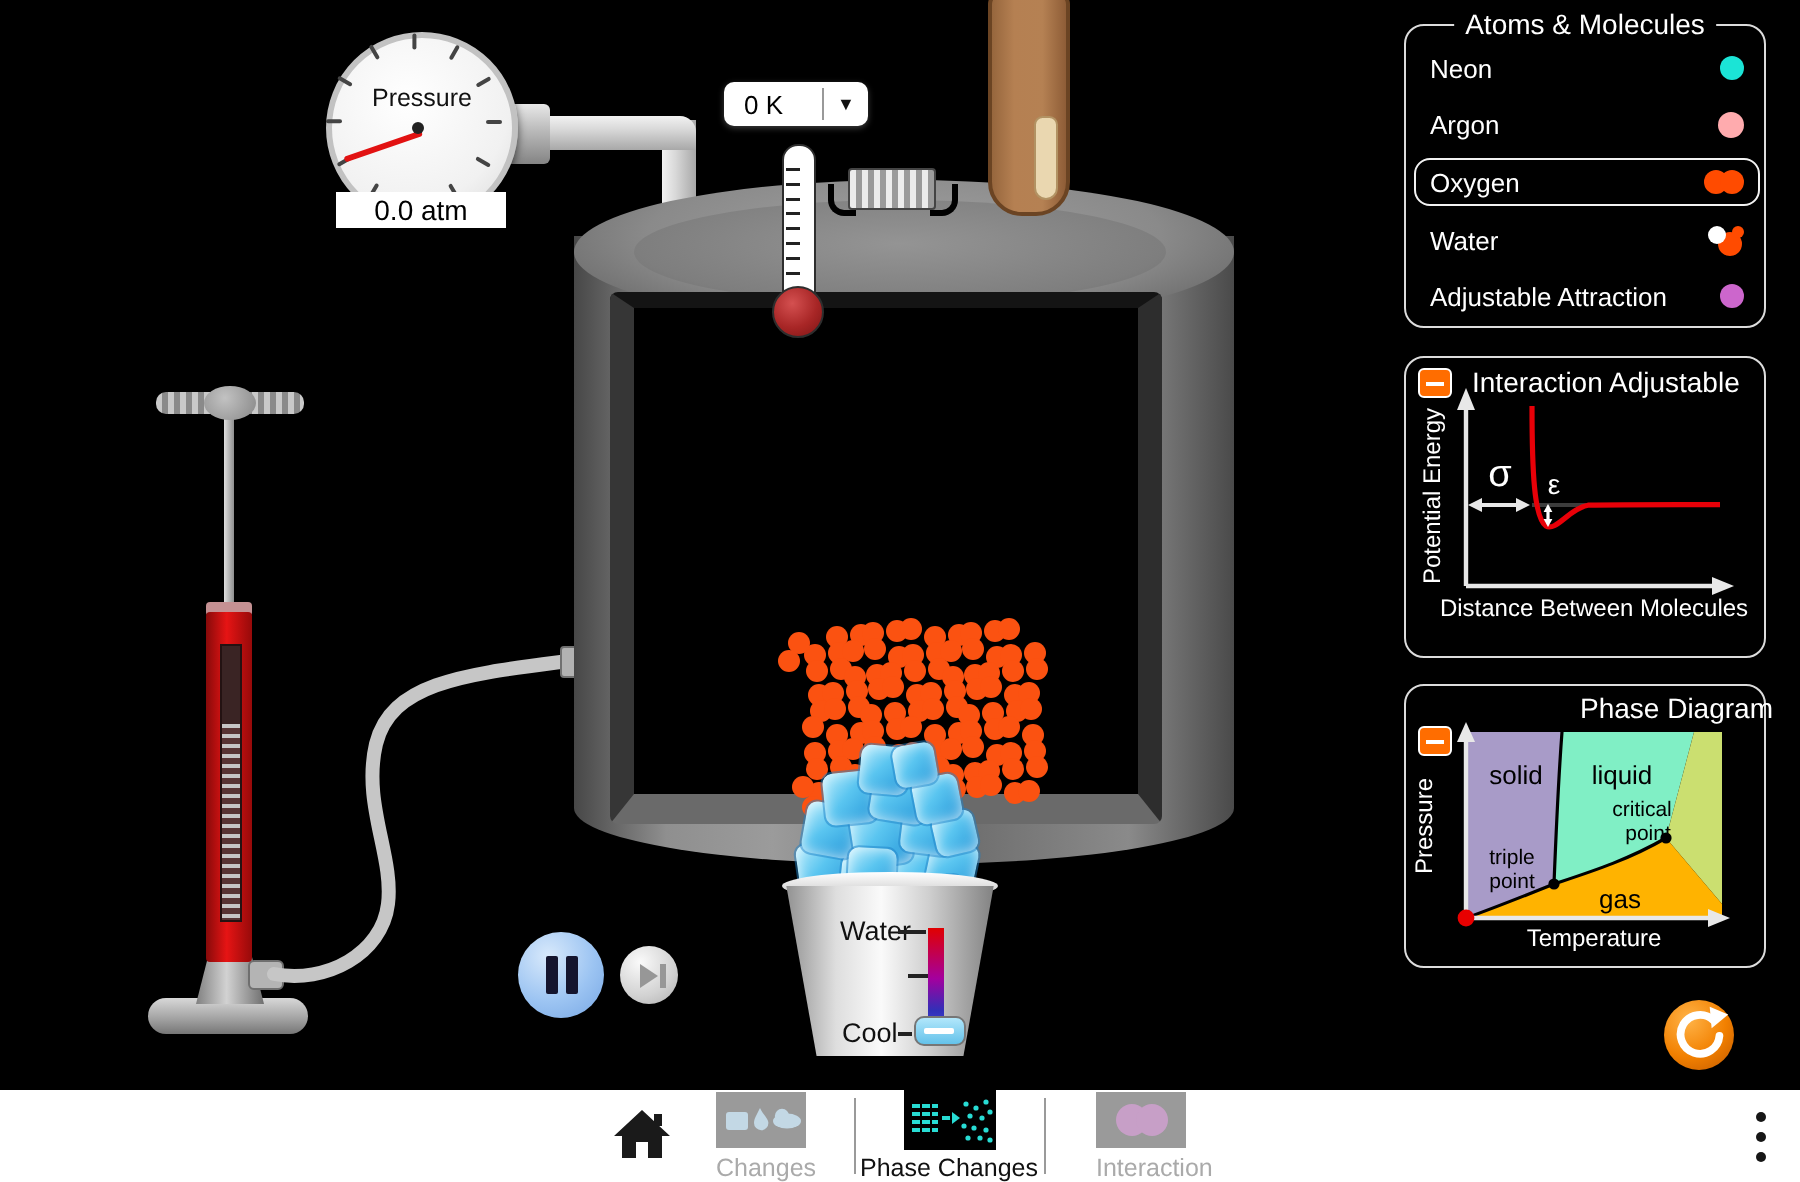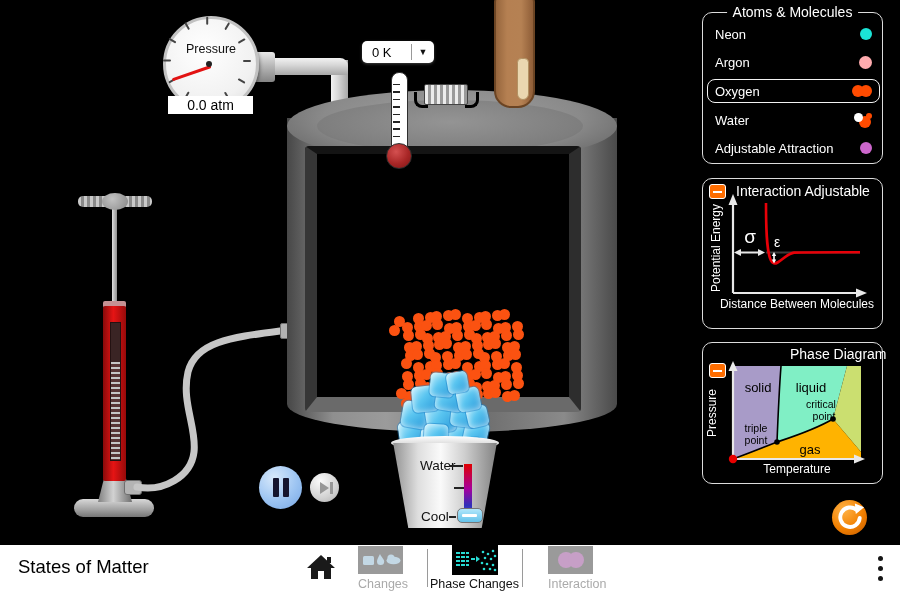--- a/index.html
+++ b/index.html
@@ -409,21 +409,20 @@
   </svg>
 
   <div class="abs btn-reset">
     <svg width="35" height="35" viewBox="0 0 36 36">
       <path d="M25.5,10.5 A10,10 0 1 0 28.5,18.5" fill="none" stroke="#fff" stroke-width="4" stroke-linecap="round"></path>
       <polygon points="23.5,3.5 33,7.5 24.5,14.5" fill="#fff"></polygon>
     </svg>
   </div>
 
   <div class="abs navbar"></div>
-  <div class="abs nav-title">States of Matter</div>
 
   <svg class="abs" style="left:306px;top:553px;width:30px;height:28px;" viewBox="0 0 30 28">
     <polygon points="15,2 29,15 25,15 25,26 5,26 5,15 1,15" fill="#1a1a1a"></polygon>
     <rect x="21" y="4" width="4" height="6" fill="#1a1a1a"></rect>
     <rect x="12" y="18" width="6" height="8" fill="#fff"></rect>
   </svg>
 
   <div class="abs thumb" style="left:358px;background:#9a9a9a;">
     <svg width="45" height="28" viewBox="0 0 45 28">
       <rect x="5" y="10" width="11" height="9" rx="1.5" fill="#c3d8e5"></rect>

